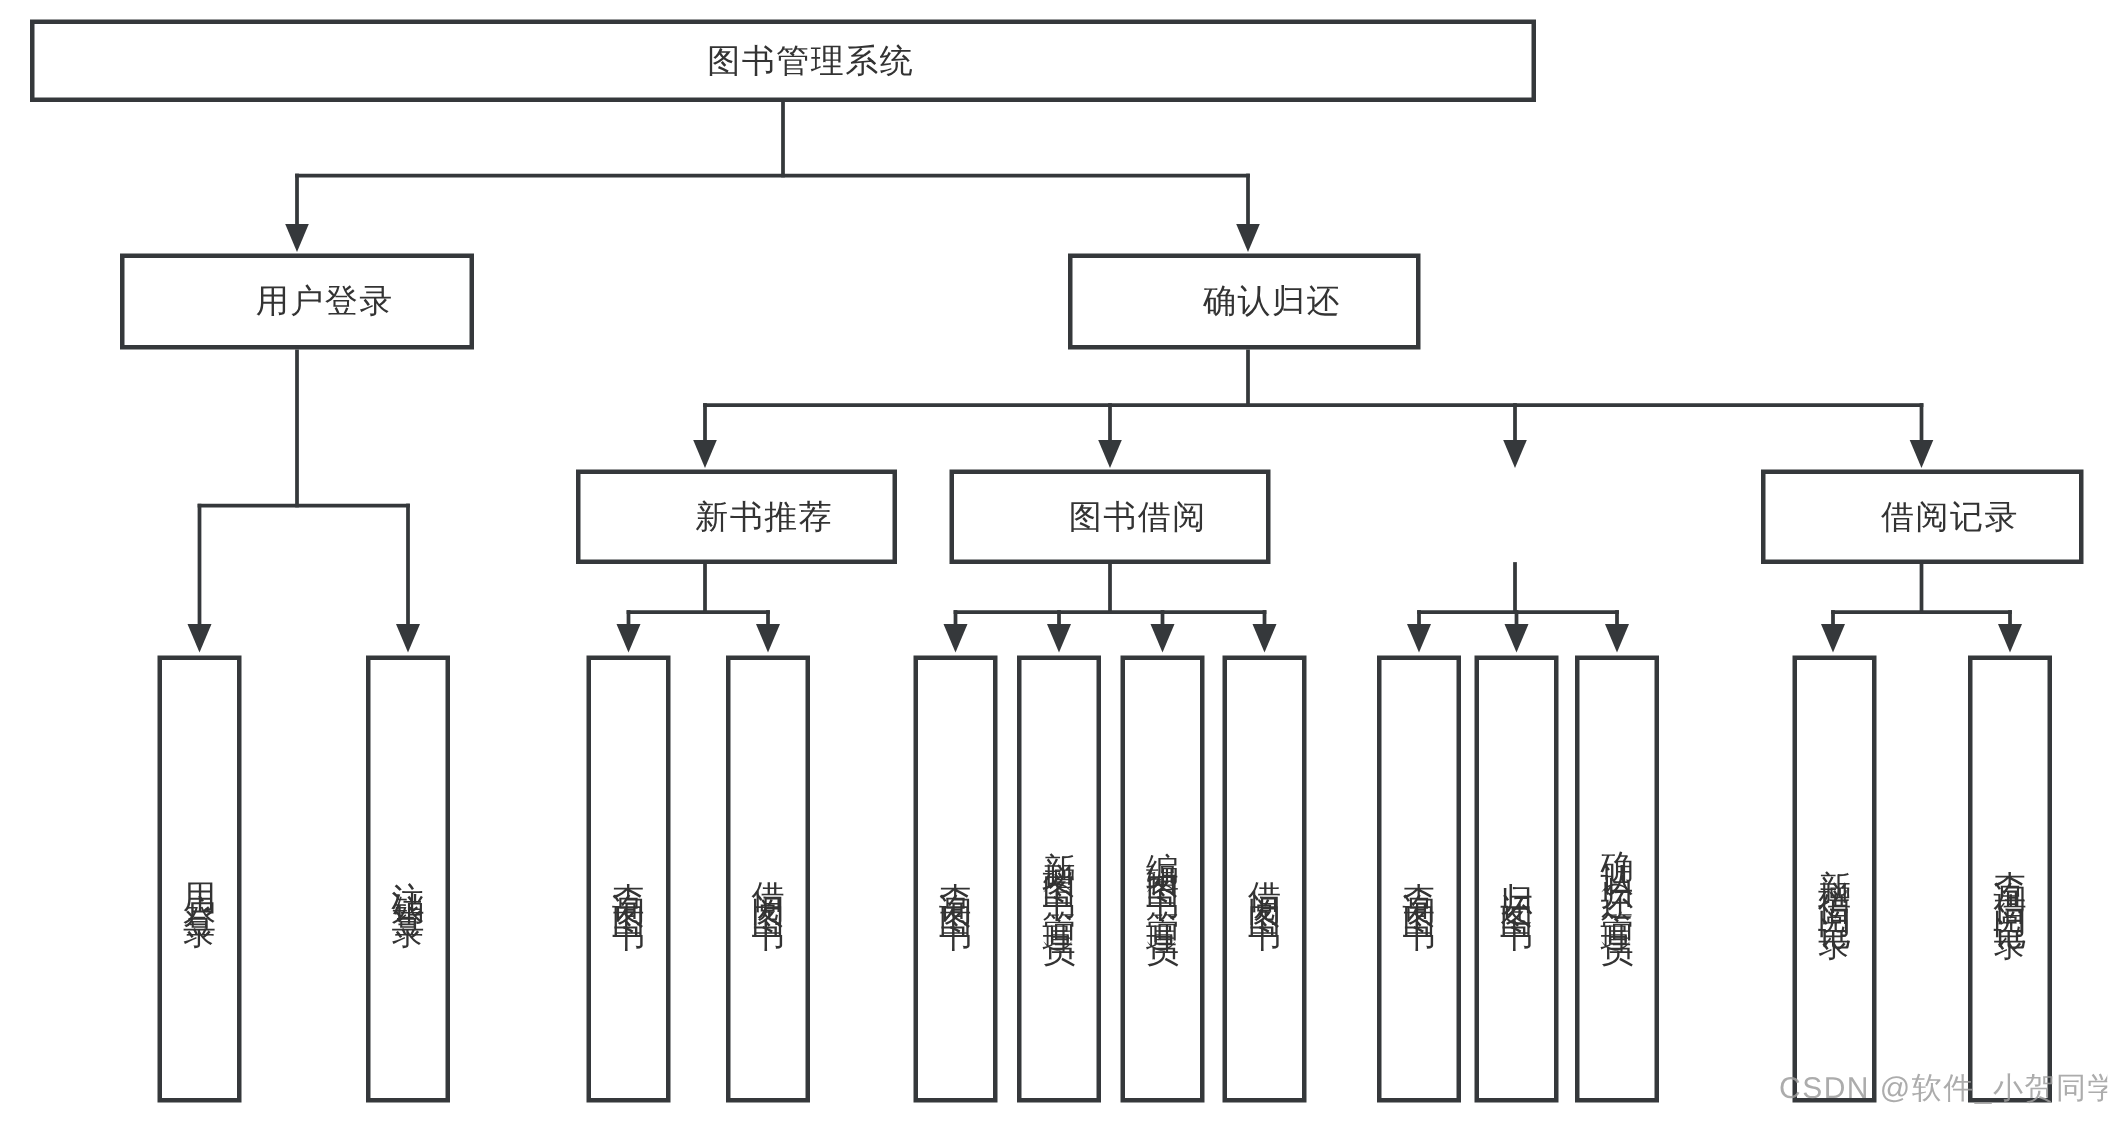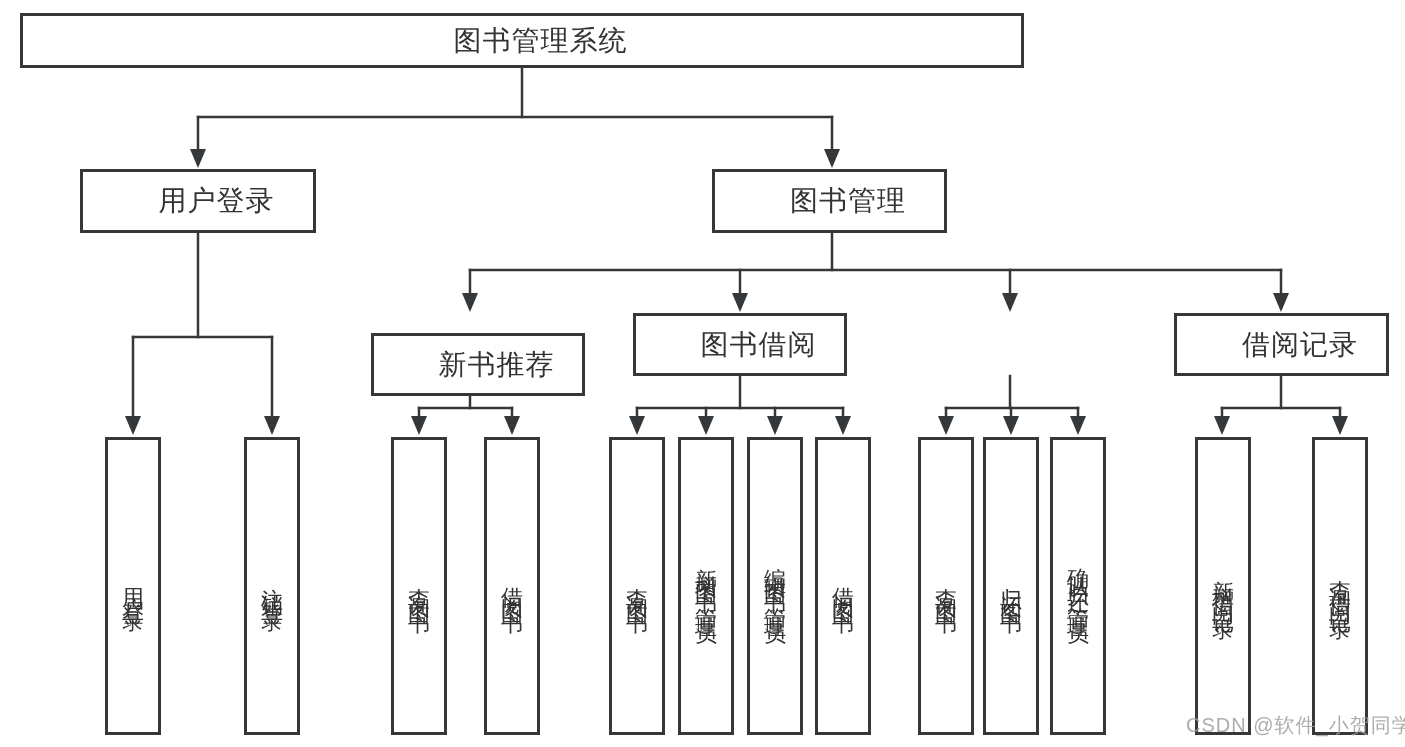--- a/index.html
+++ b/index.html
@@ -12,21 +12,21 @@
     color:#333333;
   }
   #connectors{position:absolute;left:0;top:0;width:1405px;height:747px;}
   .box{
     position:absolute;
     box-sizing:border-box;
     border:3px solid #35383b;
     background:#ffffff;
     display:flex;align-items:center;justify-content:center;
   }
-  .hbox{font-size:28px;letter-spacing:1px;white-space:nowrap;padding-left:37px;}
+  .hbox{font-size:22px;letter-spacing:1px;white-space:nowrap;padding-left:37px;}
   .root{left:20px;top:13px;width:1004px;height:55px;}
   .lvl2{top:169px;width:236px;height:64px;}
   .lvl3{top:313px;width:214px;height:63px;}
   .vbox{top:437px;width:56px;height:298px;}
   .vbox span{
     writing-mode:vertical-rl;
     text-orientation:mixed;
     font-size:22px;
     letter-spacing:8px;
     line-height:1;
@@ -109,24 +109,24 @@
   </svg>
 
   <div class="box hbox root">
     <span>图书管理系统</span>
   </div>
 
   <div class="box hbox lvl2" style="left:80px;">
     <span>用户登录</span>
   </div>
   <div class="box hbox lvl2" style="left:712px;width:235px;">
-    <span>图书管理</span>
+    <span>确认归还</span>
   </div>
 
-  <div class="box hbox lvl3" style="left:371px;margin-top:20px;">
+  <div class="box hbox lvl3" style="left:384px;">
     <span>新书推荐</span>
   </div>
   <div class="box hbox lvl3" style="left:633px;">
     <span>图书借阅</span>
   </div>
   <div class="box hbox lvl3" style="left:1174px;width:215px;">
     <span>借阅记录</span>
   </div>
 
   <div class="box vbox" style="left:105px;">

